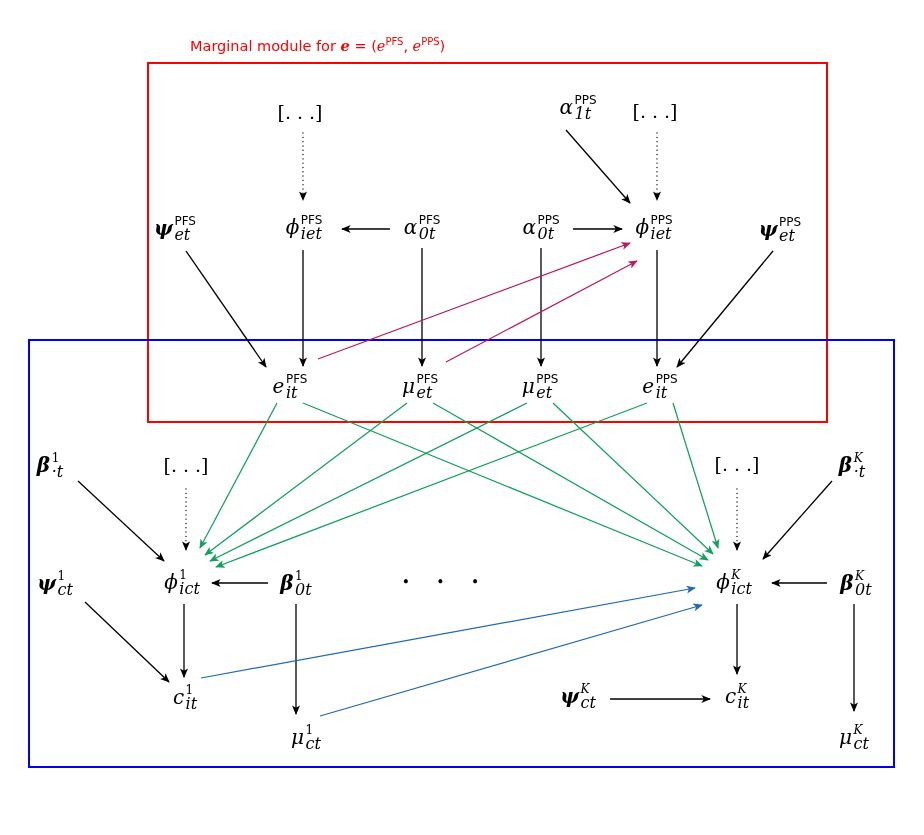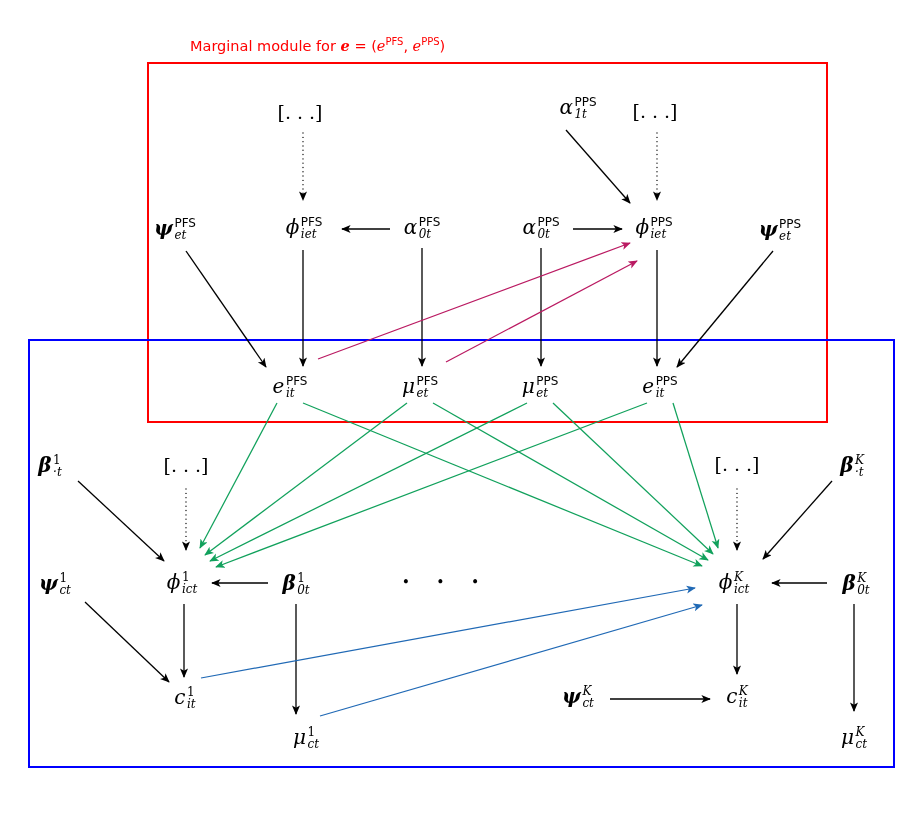--- a/index.html
+++ b/index.html
@@ -14,21 +14,21 @@
   .n{position:absolute;transform:translate(-50%,-50%);white-space:nowrap;
      font-size:20px;font-style:italic;line-height:1;z-index:5;}
   .n .b{font-family:"DejaVu Serif",serif;}
   .n.bold .b{font-weight:bold;}
   .sc{display:inline-flex;flex-direction:column;align-items:flex-start;
       vertical-align:middle;margin-left:1.5px;line-height:1;}
   .sup{font-size:12px;}
   .sup.sans{font-family:"DejaVu Sans",sans-serif;font-style:normal;}
   .sup.roman{font-family:"DejaVu Serif",serif;font-style:normal;}
   .sup.italic{font-family:"DejaVu Serif",serif;font-style:italic;}
-  .sub{font-size:12px;font-style:italic;font-family:"DejaVu Serif",serif;}
+  .sub{font-size:16px;font-style:italic;font-family:"DejaVu Serif",serif;}
   .n.dots{font-style:normal;font-size:19px;}
   .n.cdots{font-style:normal;font-size:14px;letter-spacing:11px;
            font-family:"DejaVu Sans",sans-serif;}
   
   .module-label{position:absolute;font-family:"DejaVu Sans",sans-serif;
                 font-size:14.5px;z-index:6;white-space:nowrap;}
   #marginal-label{left:190px;top:37px;color:#ff0000;}
   #conditional-label{top:779px;right:49px;color:#0000ff;}
   .module-label .m{font-family:"DejaVu Serif",serif;font-style:italic;}
   .module-label .mb{font-weight:bold;}

